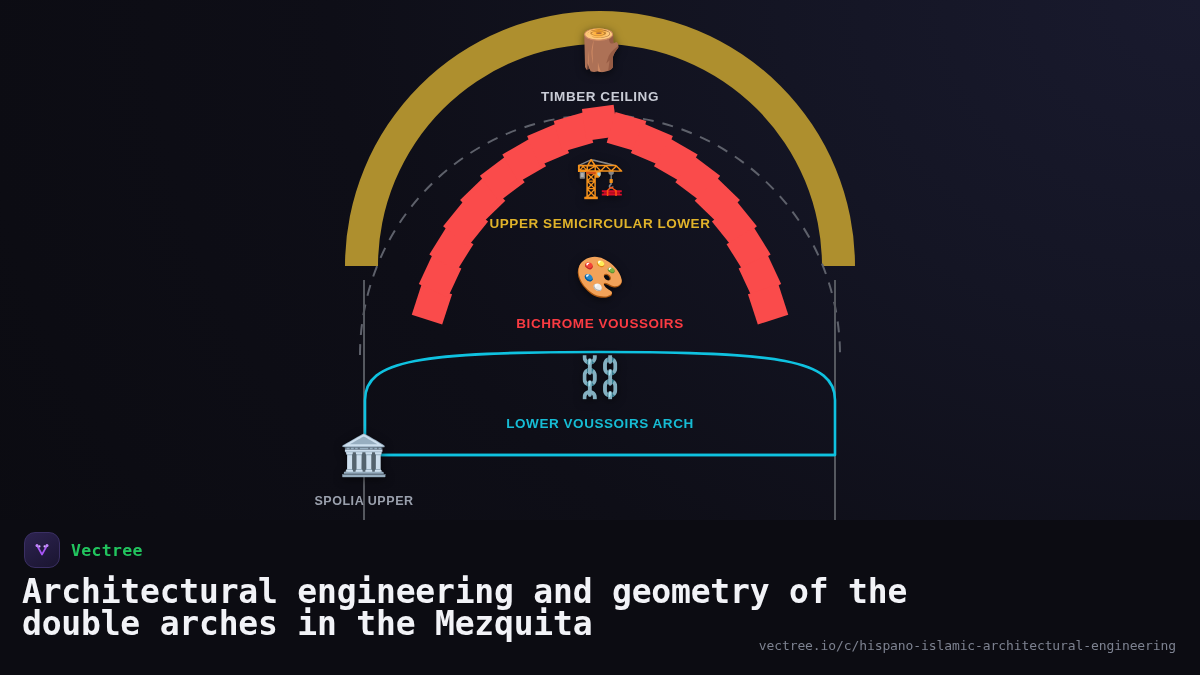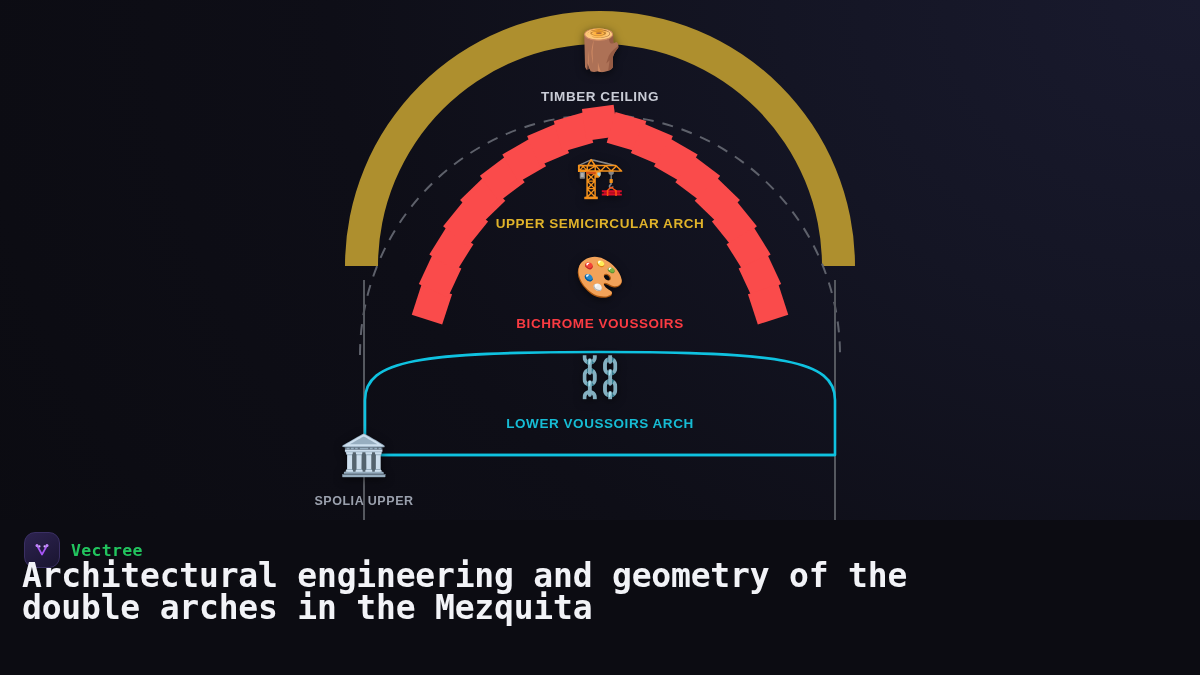--- a/index.html
+++ b/index.html
@@ -99,21 +99,21 @@
   #brand-name {
     font-family: "DejaVu Sans Mono", "Liberation Mono", monospace;
     font-size: 16.5px;
     font-weight: bold;
     color: #22c55e;
     letter-spacing: .3px;
   }
   #headline {
     position: absolute;
     left: 22px;
-    top: 40px;
+    top: 56px;
     width: 1000px;
     font-family: "DejaVu Sans Mono", "Liberation Mono", monospace;
     font-size: 33px;
     font-weight: bold;
     line-height: 32px;
     color: #f2f3f7;
     letter-spacing: -0.2px;
   }
   #url {
     position: absolute;
@@ -167,21 +167,21 @@
     <line x1="365" y1="455" x2="835" y2="455" stroke="#0fc2e0" stroke-width="2.6"></line>
   </svg>
 
   <div class="node n-timber">
     <span class="glyph">🪵</span>
     <span class="cap">TIMBER CEILING</span>
   </div>
 
   <div class="node n-upper">
     <span class="glyph">🏗️</span>
-    <span class="cap">UPPER SEMICIRCULAR ARCH</span>
+    <span class="cap">UPPER SEMICIRCULAR LOWER</span>
   </div>
 
   <div class="node n-vouss">
     <span class="glyph">🎨</span>
     <span class="cap">BICHROME VOUSSOIRS</span>
   </div>
 
   <div class="node n-lower">
     <span class="glyph">⛓️</span>
     <span class="cap">LOWER VOUSSOIRS ARCH</span>
@@ -202,15 +202,16 @@
           <circle cx="15" cy="5.5" r="1.5" fill="#c084fc"></circle>
           <circle cx="7.4" cy="6.4" r="1.1" fill="#d8b4fe"></circle>
           <circle cx="12.6" cy="6.4" r="1.1" fill="#d8b4fe"></circle>
         </svg>
       </div>
       <div id="brand-name">Vectree</div>
     </div>
 
     <div id="headline">Architectural engineering and geometry of the double arches in the Mezquita</div>
 
+    <div id="url">vectree.io/c/hispano-islamic-architectural-engineering</div>
   </div>
 
 </div>
 
 </body></html>

